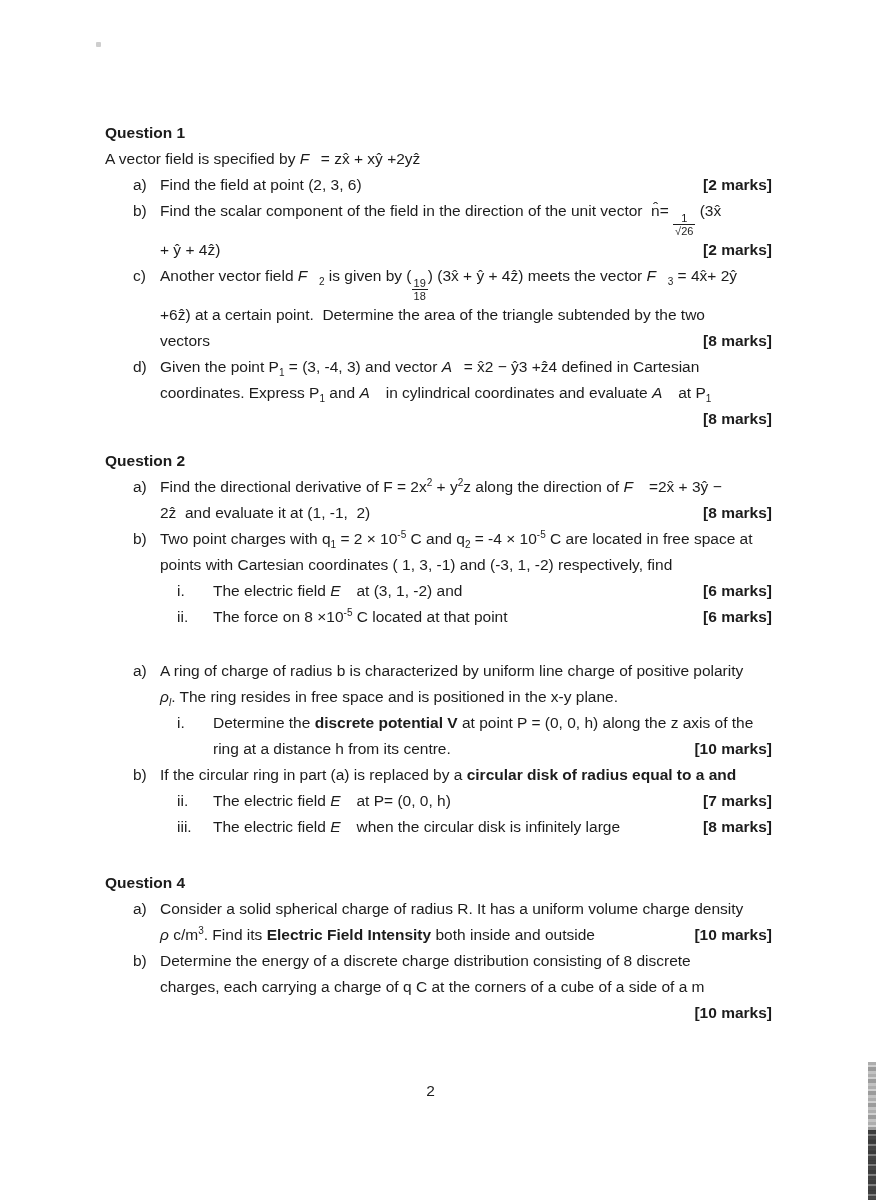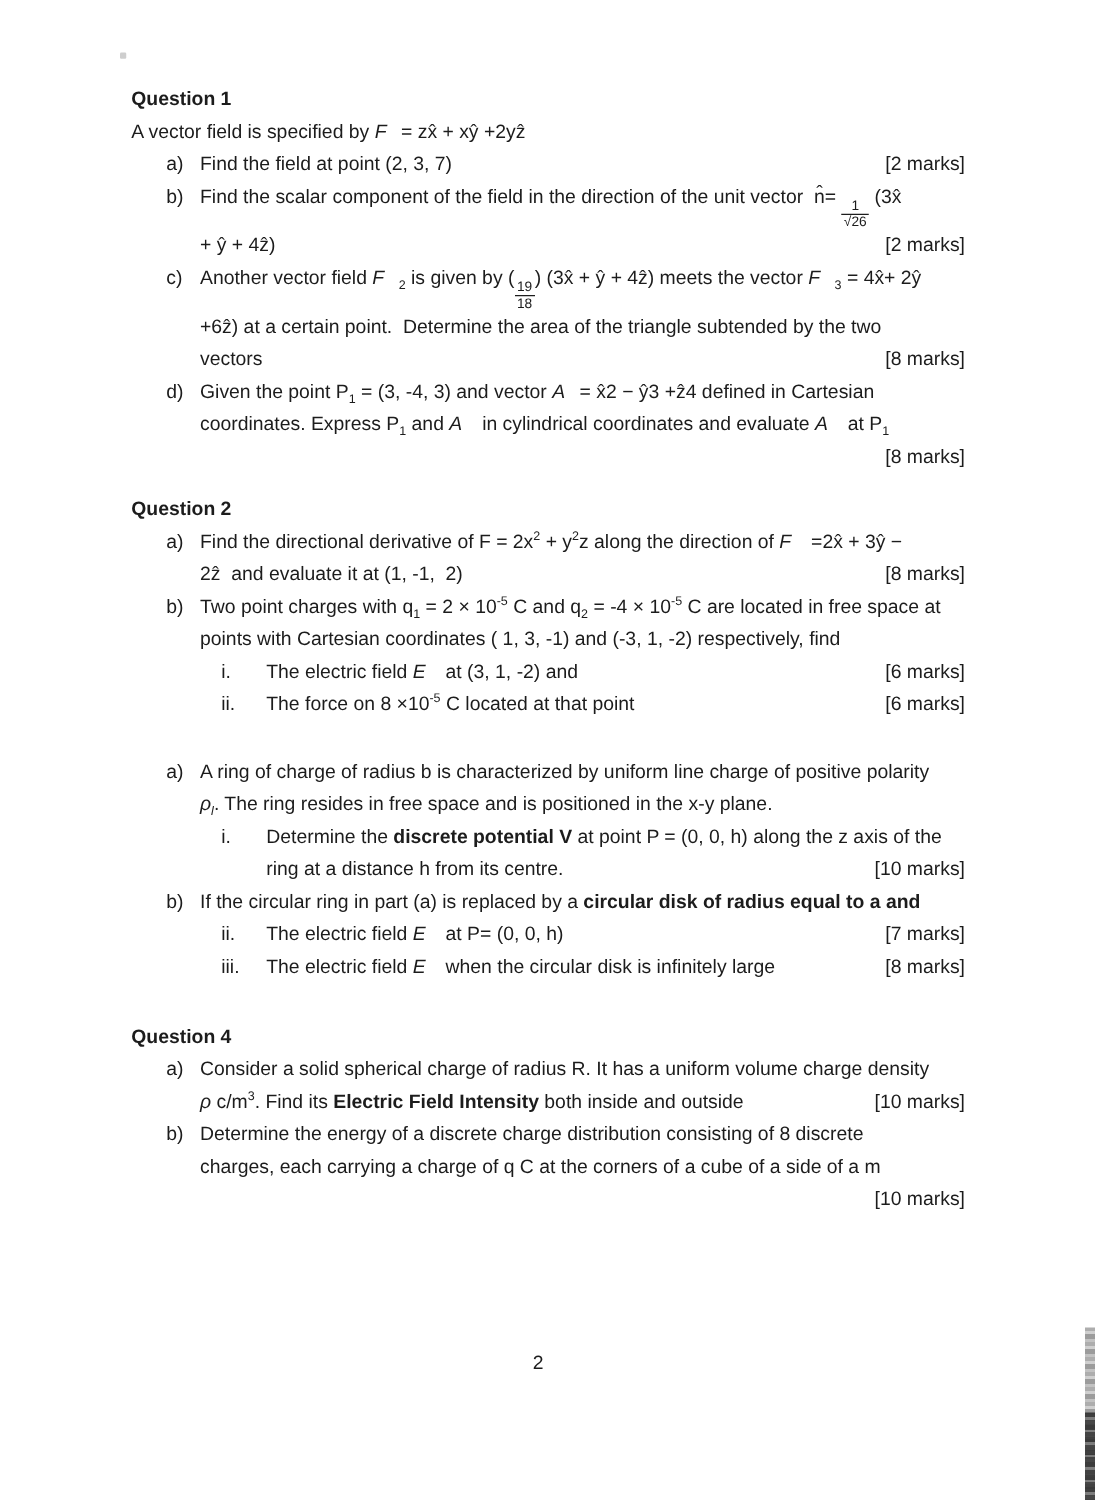--- a/index.html
+++ b/index.html
@@ -1,25 +1,25 @@
 <!DOCTYPE html>
 <html><head>
 <meta charset="utf-8">
 <style>
   html,body{margin:0;padding:0;}
   body{
     width:883px;height:1200px;background:#ffffff;position:relative;
     font-family:"Liberation Sans",sans-serif;font-size:15.5px;color:#1c1c1c;
     -webkit-font-smoothing:antialiased;overflow:hidden;
   }
-  .doc{padding:67px 111px 0 105px;}
+  .doc{padding:120px 111px 0 105px;}
   .line{display:flex;align-items:baseline;line-height:26px;position:relative;}
   .heading{font-weight:bold;}
   .text{flex:1 1 auto;white-space:nowrap;}
-  .marks{font-weight:normal;white-space:nowrap;margin-left:12px;}
+  .marks{font-weight:bold;white-space:nowrap;margin-left:12px;}
   .ind1{padding-left:55px;}
   .ind1 > .label{position:absolute;left:28px;}
   .ind2{padding-left:108px;}
   .ind2 > .label{position:absolute;left:72px;}
   .q{margin-top:0;}
   .q + .q{margin-top:16px;}
   #q3{margin-top:28px;}
   #q4{margin-top:30px;}
   sup,sub{font-size:10px;line-height:0;}
   .frac{display:inline-flex;flex-direction:column;text-align:center;
@@ -44,21 +44,21 @@
 
   <section class="q" id="q1">
     <div class="line heading">
       <span class="text">Question 1</span>
     </div>
     <div class="line">
       <span class="text">A vector field is specified by <i>F⃗</i>= zx̂ + xŷ +2yẑ</span>
     </div>
     <div class="line ind1">
       <span class="label">a)</span>
-      <span class="text">Find the field at point (2, 3, 7)</span>
+      <span class="text">Find the field at point (2, 3, 6)</span>
       <span class="marks">[2 marks]</span>
     </div>
     <div class="line ind1">
       <span class="label">b)</span>
       <span class="text">Find the scalar component of the field in the direction of the unit vector&nbsp; n̂= <span class="frac">
             <span class="num">1</span>
             <span class="den">√26</span>
           </span> (3x̂</span>
     </div>
     <div class="line ind1">

